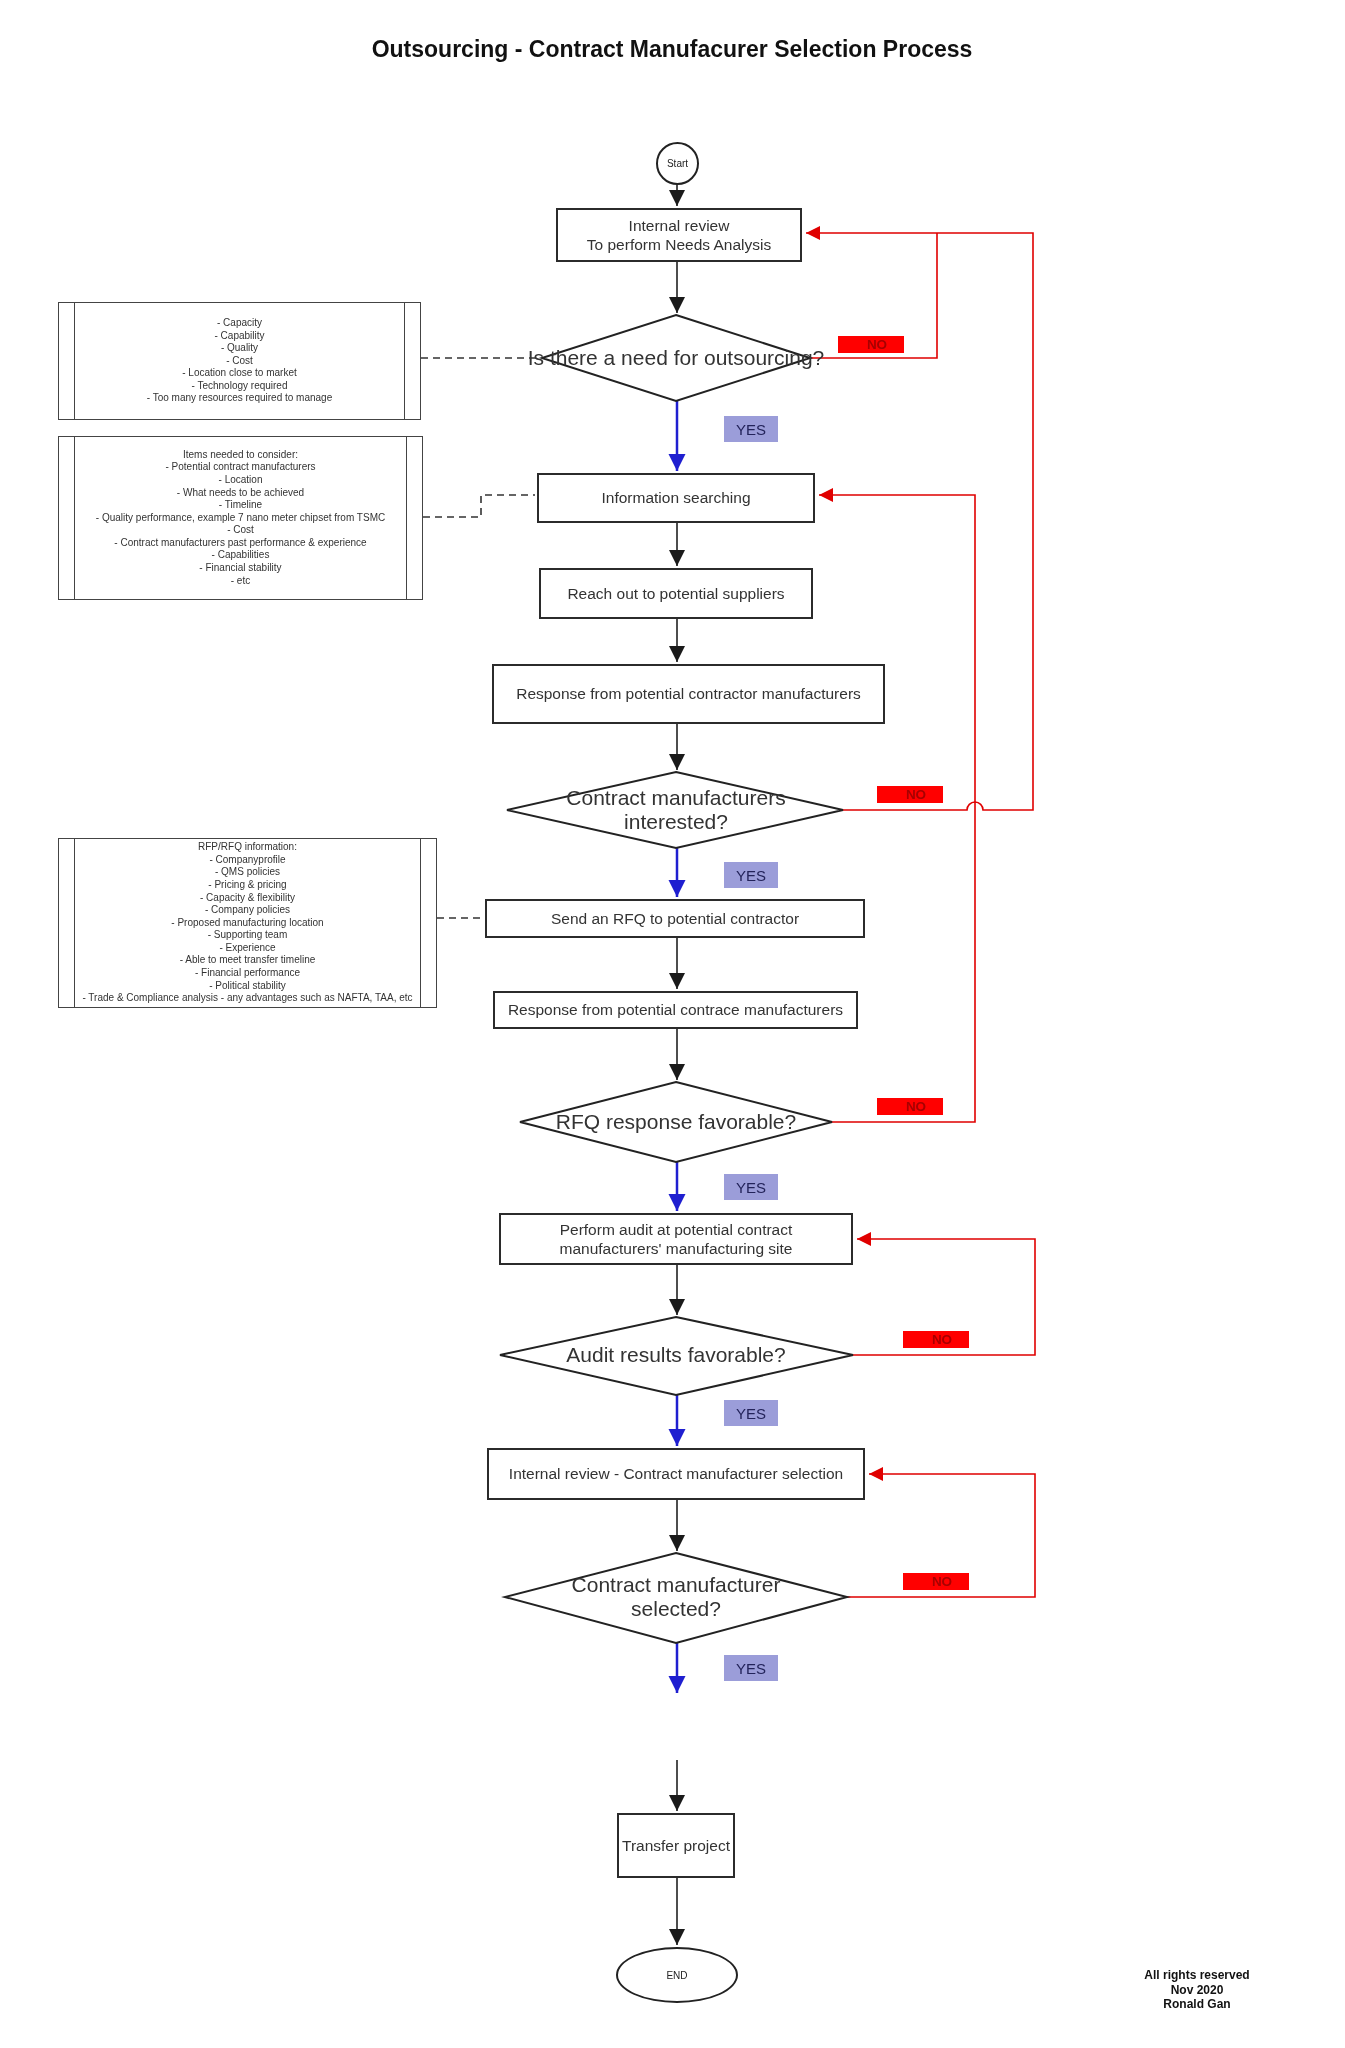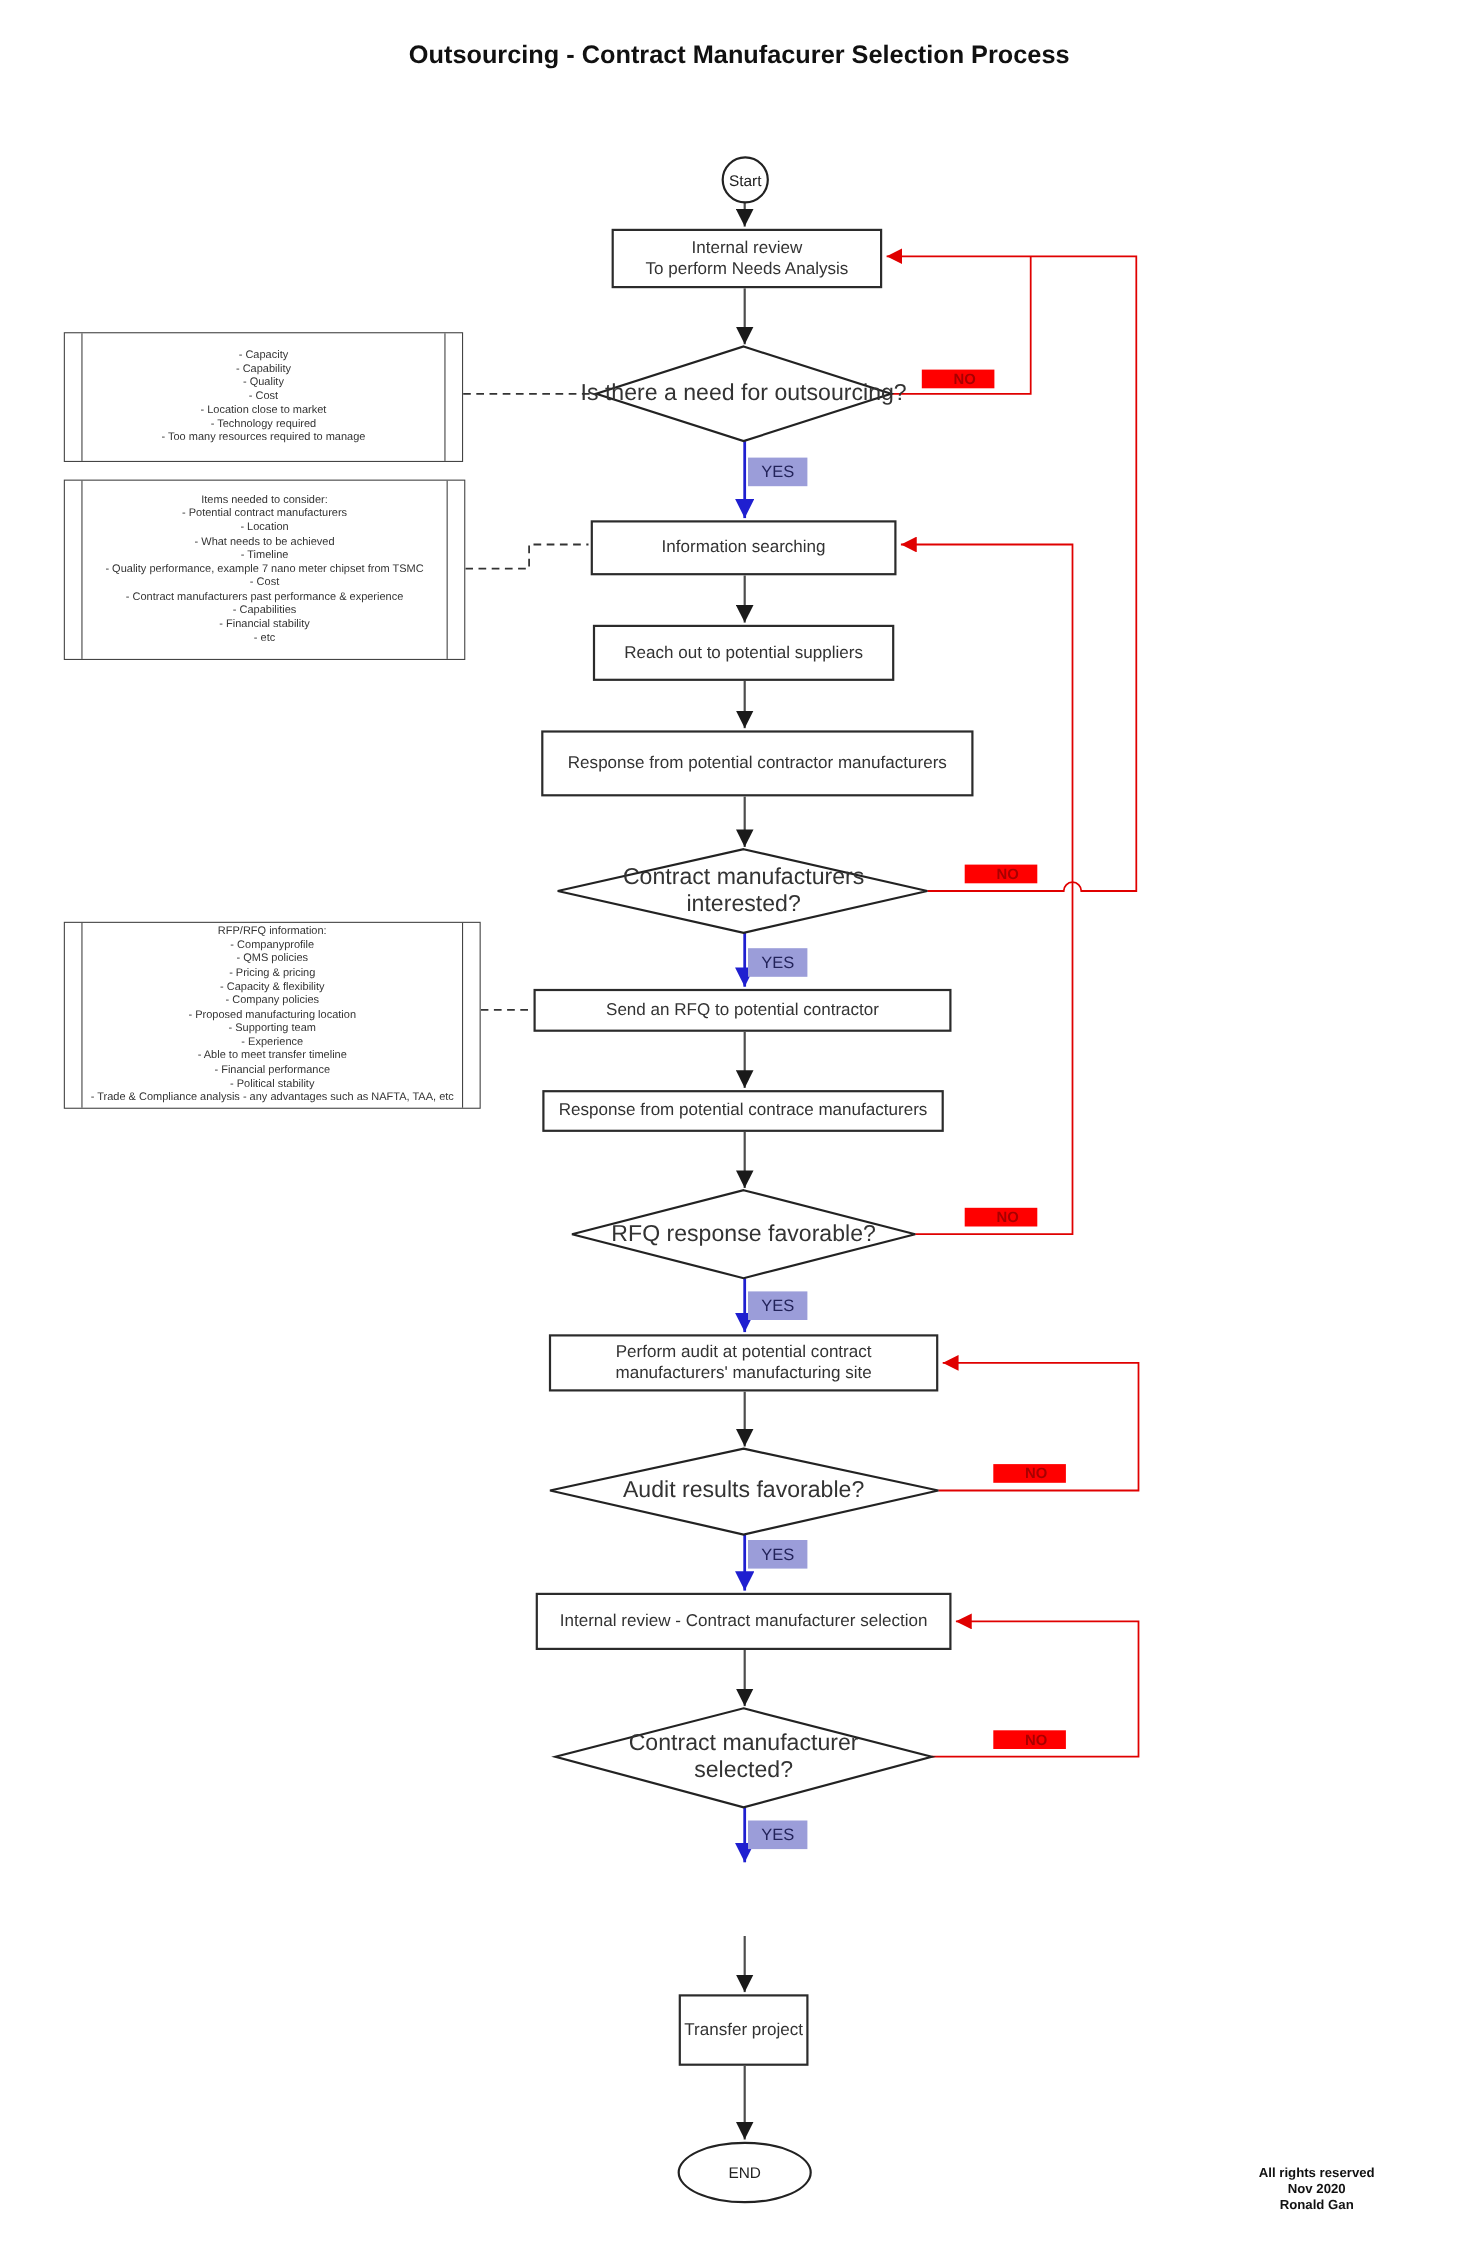--- a/index.html
+++ b/index.html
@@ -5,36 +5,36 @@
   html,body{margin:0;padding:0;background:#fff;}
   .canvas{position:relative;width:1345px;height:2048px;background:#fff;
           font-family:"Liberation Sans","DejaVu Sans",sans-serif;overflow:hidden;}
   svg.wires{position:absolute;left:0;top:0;z-index:0;}
   .title{position:absolute;left:22px;top:36px;width:1300px;text-align:center;
          font-size:23px;font-weight:bold;color:#111;z-index:2;}
   .pbox{position:absolute;background:#fff;border:2px solid #2b2b2b;z-index:2;
         display:flex;align-items:center;justify-content:center;text-align:center;
         font-size:15.5px;color:#333;white-space:pre-line;line-height:1.25;box-sizing:border-box;}
   .term{position:absolute;background:#fff;border:2px solid #222;z-index:2;
-        display:flex;align-items:center;justify-content:center;font-size:14px;color:#222;
+        display:flex;align-items:center;justify-content:center;font-size:10px;color:#222;
         box-sizing:border-box;}
   .dtext{position:absolute;z-index:2;display:flex;align-items:center;justify-content:center;
          text-align:center;font-size:21px;color:#333;}
   .note{position:absolute;background:#fff;border:1.5px solid #444;z-index:2;
         display:flex;align-items:center;justify-content:center;box-sizing:border-box;}
   .note .ntext{width:100%;text-align:center;font-size:10px;color:#333;line-height:12.6px;
         white-space:pre-line;}
   .note .dvl,.note .dvr{position:absolute;top:0;bottom:0;width:0;border-left:1.5px solid #444;}
   .note .dvl{left:15px;} .note .dvr{right:15px;}
   .no-badge{position:absolute;width:54px;height:17px;background:#ff0000;z-index:3;
         display:flex;align-items:center;justify-content:center;
         font-size:13.5px;font-weight:bold;color:#a80000;padding-left:12px;}
   .yes-badge{position:absolute;width:54px;height:26px;background:#9b9dd9;z-index:3;
         display:flex;align-items:center;justify-content:center;
-        font-size:15px;color:#23235a;}
+        font-size:15px;color:#23235a;margin-left:44px;}
   .credits{position:absolute;left:1112px;top:1968px;width:170px;text-align:center;
         font-size:12px;font-weight:bold;color:#111;line-height:14.6px;white-space:pre-line;z-index:2;}
 </style>
 </head>
 <body>
 
 <div class="canvas">
 
   <svg class="wires" width="1345" height="2048" viewBox="0 0 1345 2048">
     <defs>

